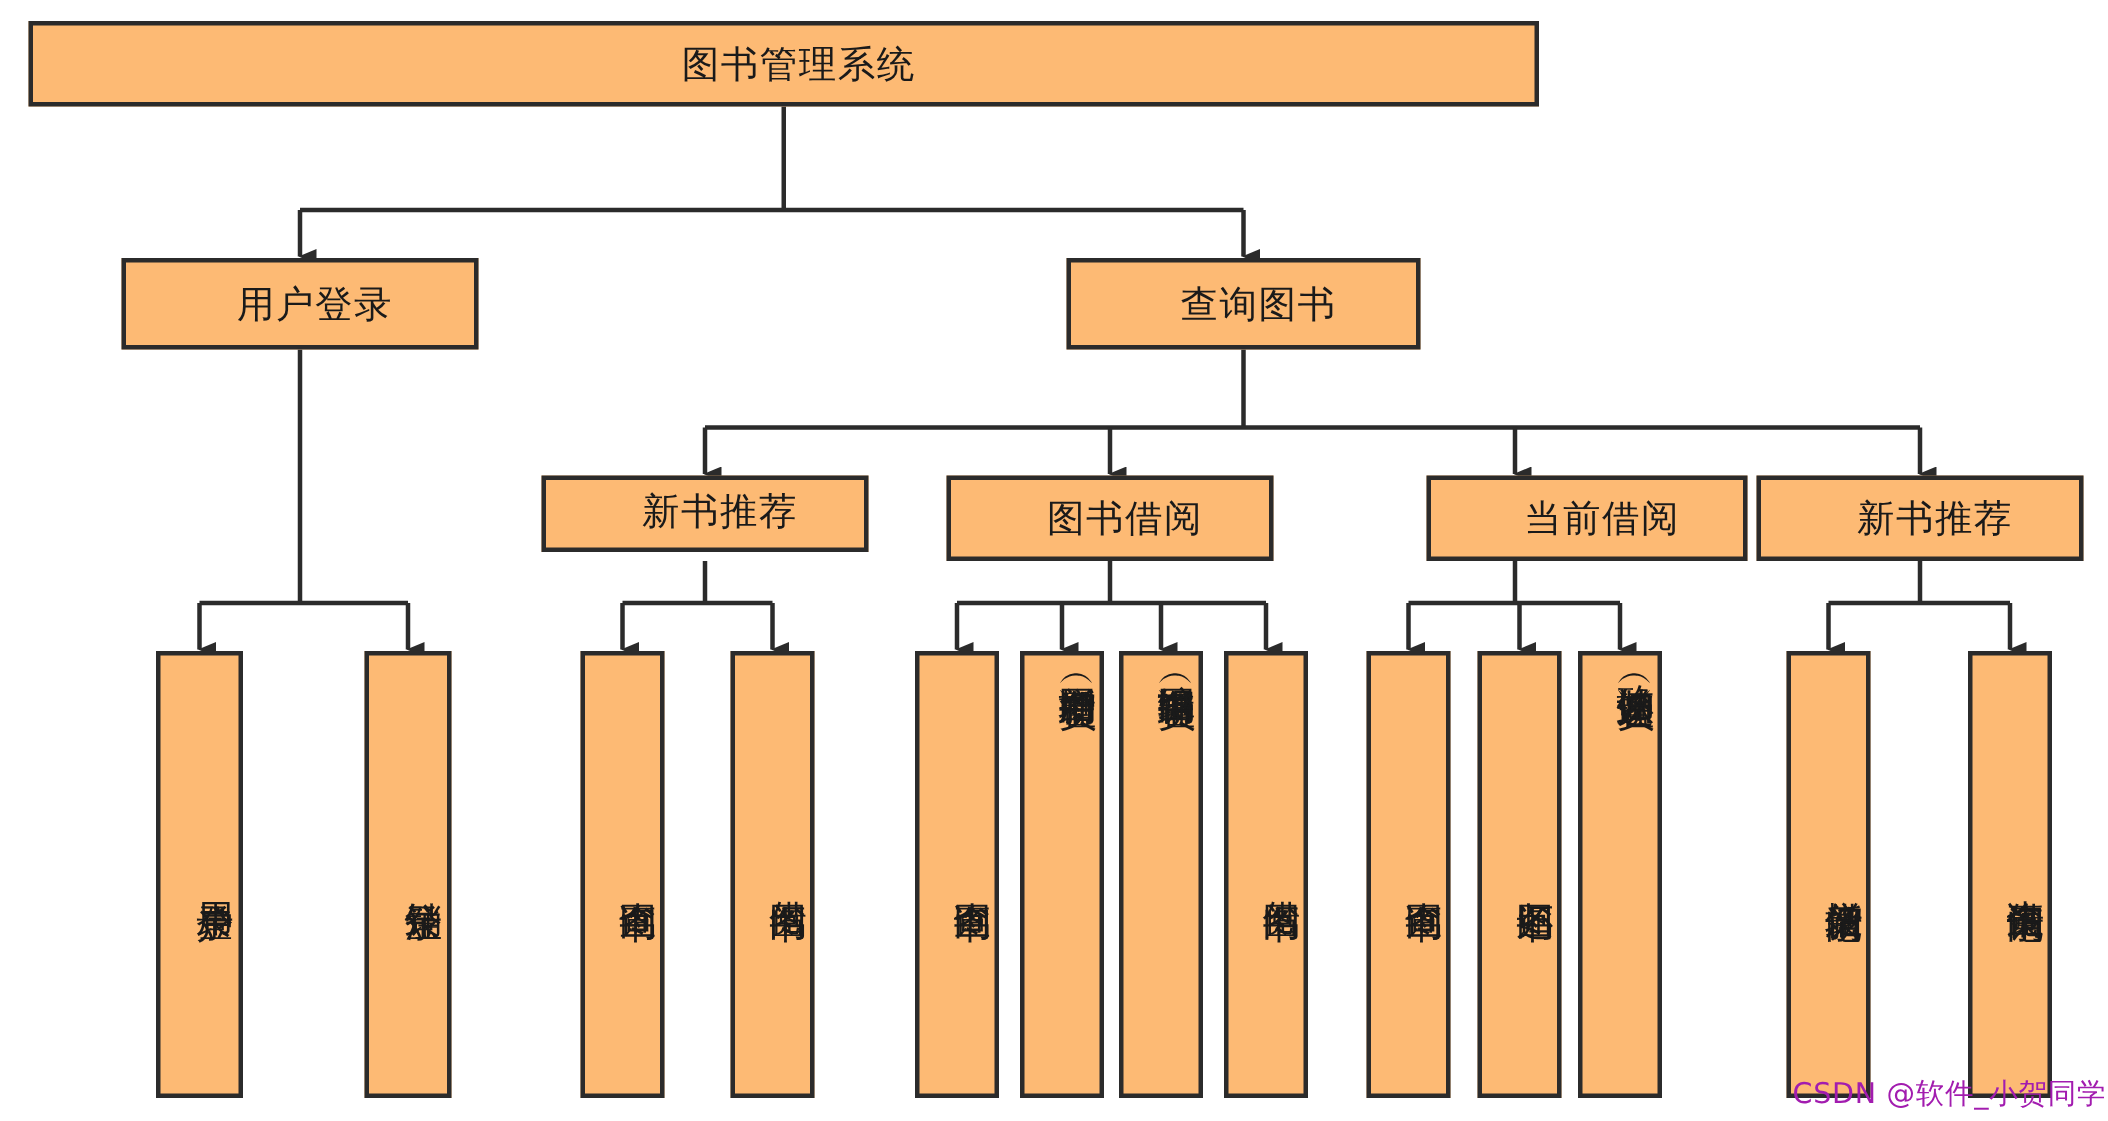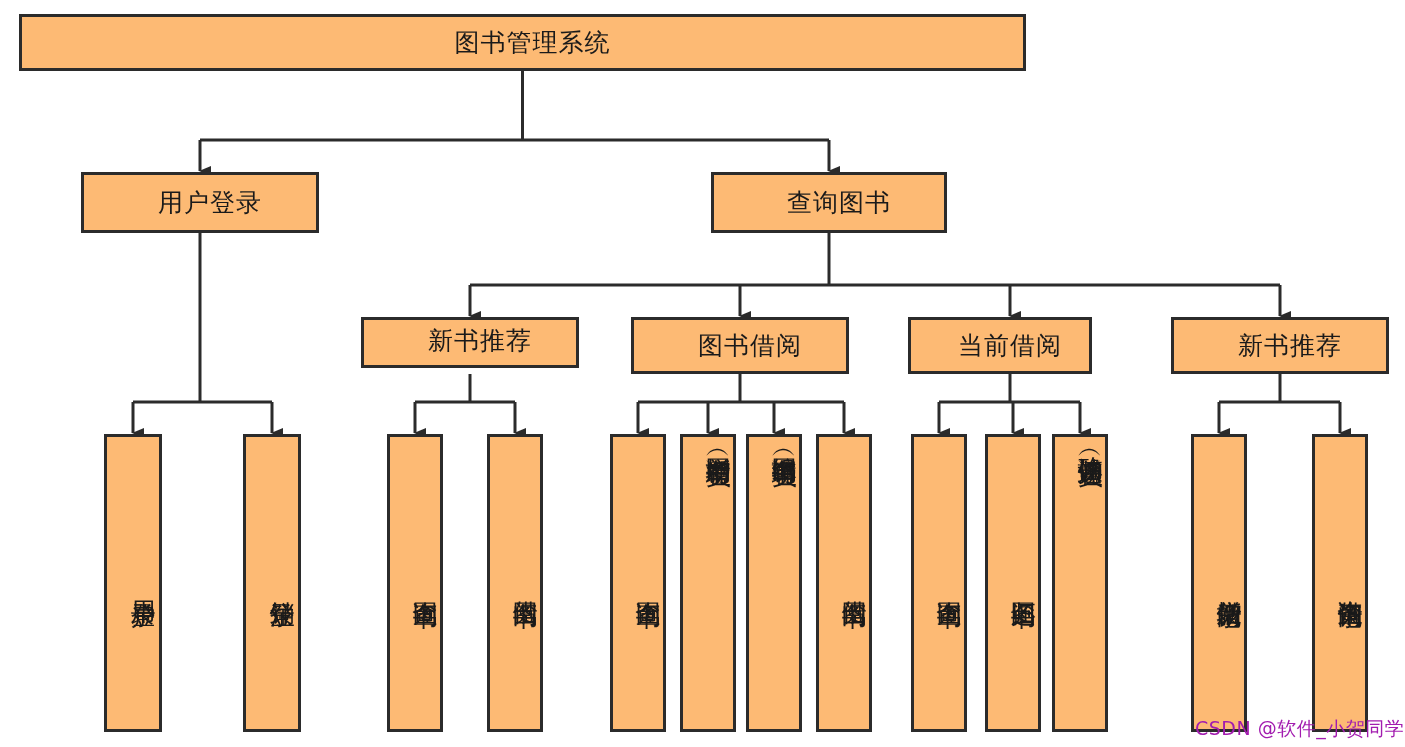--- a/index.html
+++ b/index.html
@@ -125,21 +125,21 @@
       </div>
       <div class="node node-h" style="left: 711px; top: 172px; width: 236px; height: 61px;">
         <span class="label">查询图书</span>
       </div>
       <div class="node node-h" style="left: 361px; top: 317px; width: 218px; height: 51px; font-family: Liberation Mono, monospace;">
         <span class="label">新书推荐</span>
       </div>
       <div class="node node-h" style="left: 631px; top: 317px; width: 218px; height: 57px;">
         <span class="label">图书借阅</span>
       </div>
-      <div class="node node-h" style="left: 908px; top: 317px; width: 184px; height: 57px;">
+      <div class="node node-h" style="left: 951px; top: 317px; width: 214px; height: 57px;">
         <span class="label">当前借阅</span>
       </div>
       <div class="node node-h" style="left: 1171px; top: 317px; width: 218px; height: 57px;">
         <span class="label">新书推荐</span>
       </div>
       <div class="node node-v center" style="left: 104px; top: 434px; width: 58px; height: 298px;">
         <span class="label">用户登录</span>
       </div>
       <div class="node node-v center" style="left: 243px; top: 434px; width: 58px; height: 298px;">
         <span class="label">注销登录</span>

